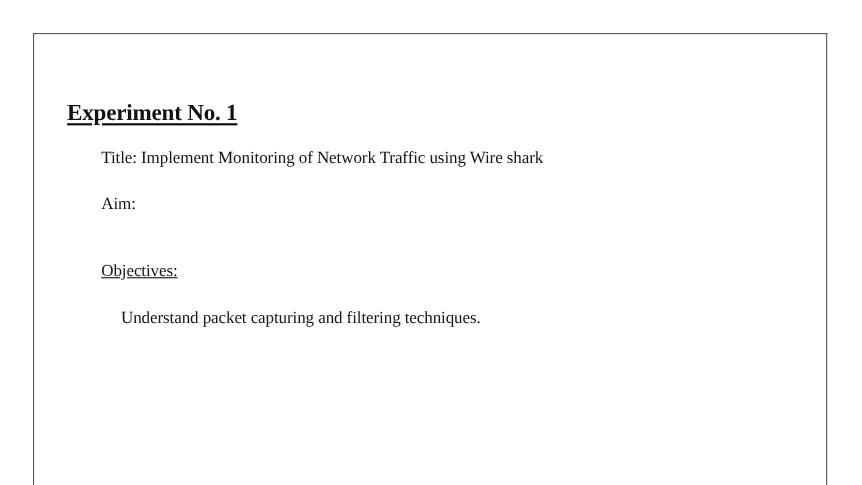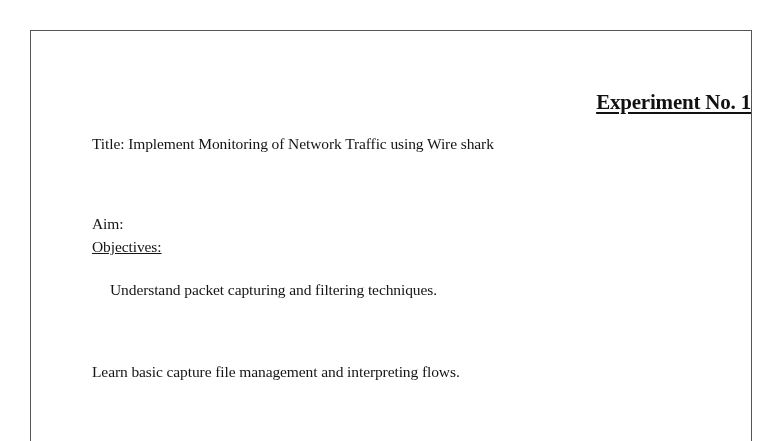--- a/index.html
+++ b/index.html
@@ -21,21 +21,21 @@
       background: #ffffff;
       box-sizing: border-box;
     }
     .heading {
       position: absolute;
       left: 0;
       top: 59px;
       width: 100%;
       padding-left: 30px;
       box-sizing: border-box;
-      text-align: right;
+      text-align: left;
       font-family: "Liberation Serif", "DejaVu Serif", serif;
       font-weight: bold;
       font-size: 21px;
       color: #111111;
       text-decoration: underline;
       text-decoration-thickness: 2px;
       text-underline-offset: 3px;
       letter-spacing: -0.2px;
     }
     .line {
@@ -49,20 +49,19 @@
     }
   </style>
 </head>
 <body>
 
 <div class="page">
   <div class="heading">Experiment No. 1</div>
 
   <div class="line" style="top:104px;text-align:center;">Title: Implement Monitoring of Network Traffic using Wire shark</div>
 
-  <div class="line" style="top:146px;margin-top:38px;">Aim:</div>
+  <div class="line" style="top:146px;">Aim:</div>
 
   <div class="line" style="top:207px;text-decoration:underline;">Objectives:</div>
 
   <div class="line" style="top:250px;margin-left:18px;">Understand packet capturing and filtering techniques.</div>
-  <div class="line" style="top:332px;">Learn basic capture file management and interpreting flows.</div>
 
 </div>
 
 </body></html>

